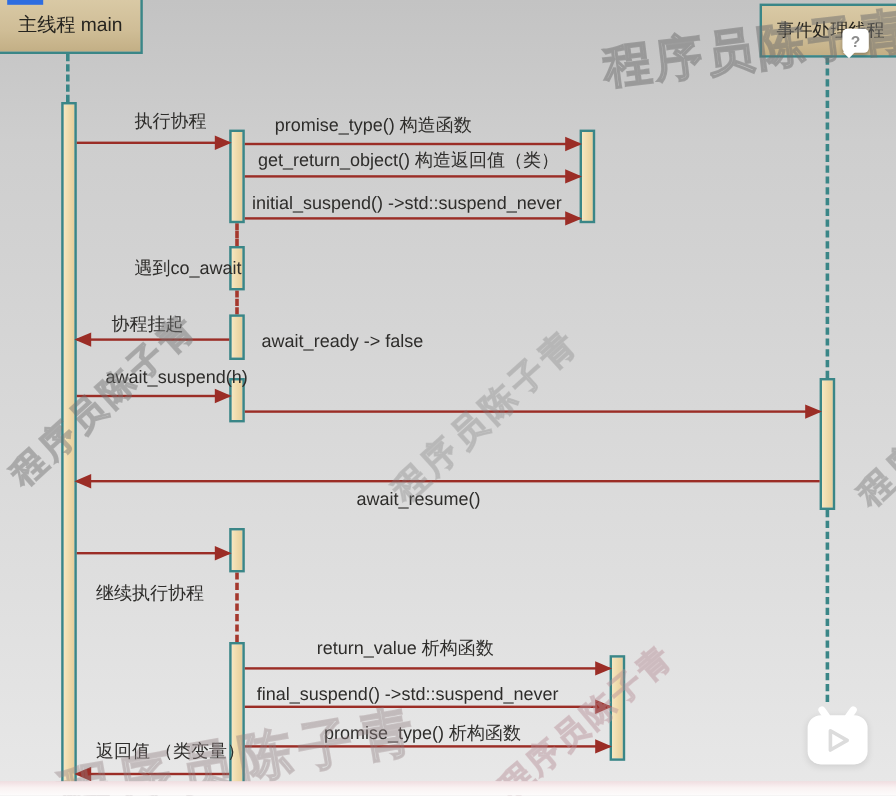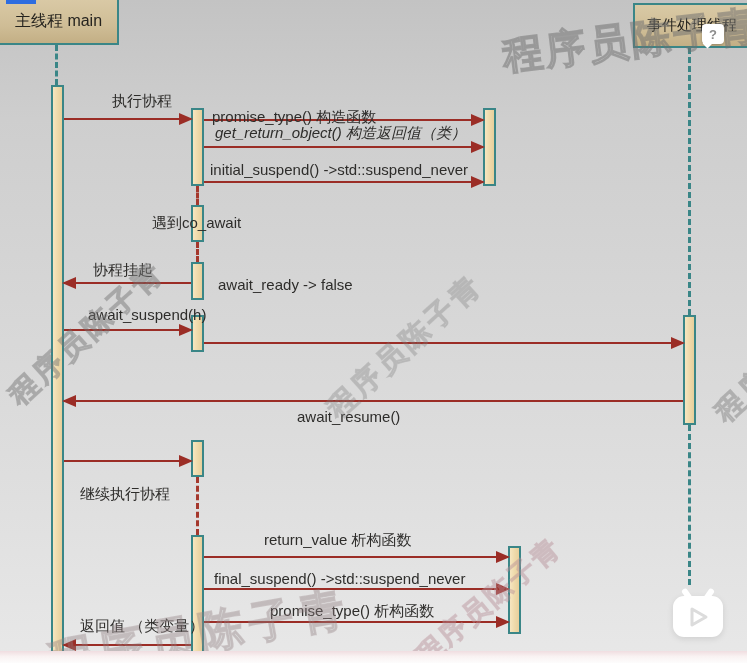--- a/index.html
+++ b/index.html
@@ -123,24 +123,24 @@
   <div class="arrow right" style="left:64px;  top:329px; width:127px;"></div>
   <div class="arrow right" style="left:204px; top:342px; width:479px;"></div>
   <div class="arrow left" style="left:64px;  top:400px; width:619px;"></div>
   <div class="arrow right" style="left:64px;  top:460px; width:127px;"></div>
   <div class="arrow right" style="left:204px; top:556px; width:304px;"></div>
   <div class="arrow right" style="left:204px; top:588px; width:304px;"></div>
   <div class="arrow right" style="left:204px; top:621px; width:304px;"></div>
   <div class="arrow left" style="left:64px;  top:644px; width:127px;"></div>
 
   <div class="lbl" style="left:112px; top:92px;">执行协程</div>
-  <div class="lbl" style="left:212px; top:95px;margin-top:13px;">promise_type() 构造函数</div>
-  <div class="lbl" style="left:215px; top:124px;font-style:italic;">get_return_object() 构造返回值（类）</div>
+  <div class="lbl" style="left:229px; top:95px;">promise_type() 构造函数</div>
+  <div class="lbl" style="left:215px; top:124px;">get_return_object() 构造返回值（类）</div>
   <div class="lbl" style="left:210px; top:161px;">initial_suspend() -&gt;std::suspend_never</div>
-  <div class="lbl" style="left:112px; top:214px;margin-left:40px;">遇到co_await</div>
+  <div class="lbl" style="left:112px; top:214px;">遇到co_await</div>
   <div class="lbl" style="left:93px;  top:261px;">协程挂起</div>
   <div class="lbl" style="left:218px; top:276px;text-align:center;">await_ready -&gt; false</div>
   <div class="lbl" style="left:70px;  top:306px;margin-left:18px;">await_suspend(h)</div>
   <div class="lbl" style="left:297px; top:408px;">await_resume()</div>
   <div class="lbl" style="left:80px;  top:441px;margin-top:44px;">继续执行协程</div>
   <div class="lbl" style="left:264px; top:531px;">return_value 析构函数</div>
   <div class="lbl" style="left:214px; top:570px;">final_suspend() -&gt;std::suspend_never</div>
   <div class="lbl" style="left:270px; top:602px;">promise_type() 析构函数</div>
   <div class="lbl" style="left:80px;  top:617px;">返回值 （类变量）</div>
 

